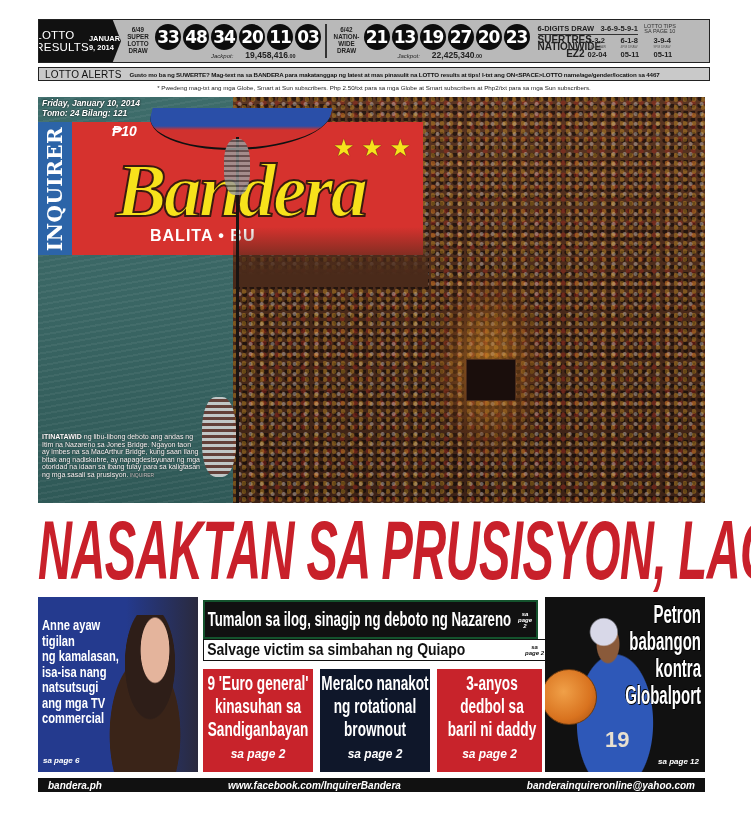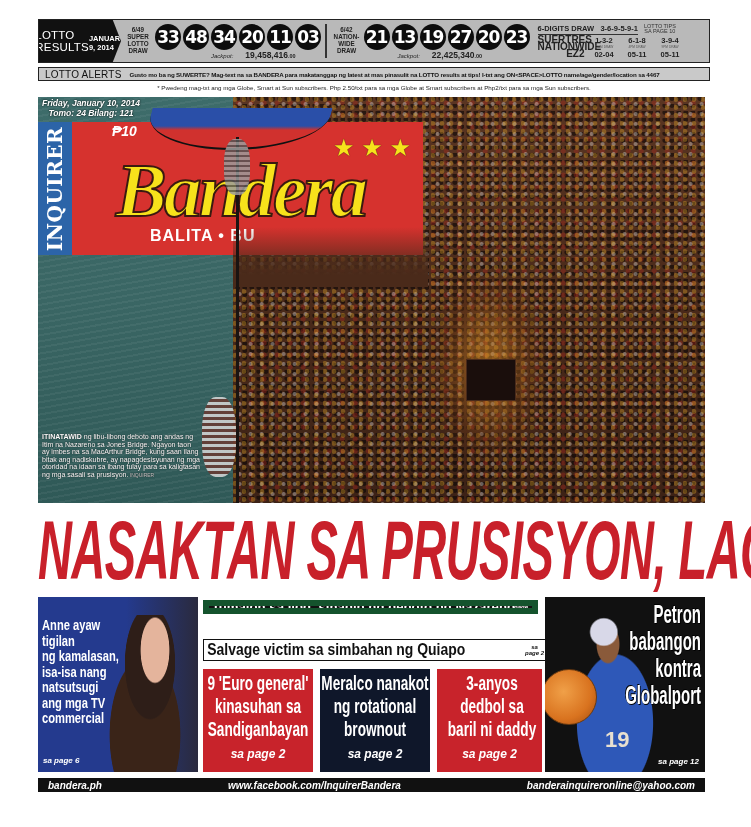--- a/index.html
+++ b/index.html
@@ -38,21 +38,21 @@
   .jackpot .amt { font-weight: bold; font-size: 8.5px; }
   .jackpot .amt small { font-size: 5.5px; }
   .vsep { width: 1.5px; height: 34px; background: #333; margin: 0 3px 0 4px; }
   .right-info {
     margin-left: 8px; font-size: 7.5px; font-weight: bold; color: #222; width: 150px;
   }
   .ri-row { display: flex; align-items: center; }
   .ri-digits { border-bottom: 1px solid #333; padding-bottom: 1px; }
   .ri-tips { font-weight: normal; font-size: 5.5px; line-height: 5.5px; margin-left: 6px; text-align: center; color: #333; }
   .ri-grid { display: grid; grid-template-columns: 50px 33px 33px 33px; margin-top: 1px; }
-  .ri-grid .c { text-align: center; }
+  .ri-grid .c { text-align: left; }
   .ri-grid .lab { text-align: right; padding-right: 3px; line-height: 7px; font-size: 10px; }
   .tiny { font-size: 3.2px; font-weight: normal; color: #555; }
 
   
   .alerts {
     position: absolute; left: 38px; top: 67px; width: 672px; height: 14px;
     background: #c9c9c9; border: 1px solid #222; display: flex; align-items: center; padding-left: 6px;
     white-space: nowrap; overflow: hidden;
   }
   .alerts .title { font-size: 10px; color: #111; margin-right: 8px; letter-spacing: 0.2px; }
@@ -94,21 +94,21 @@
   }
   .lamp-head {
     position: absolute; left: 186px; top: 42px; width: 26px; height: 56px; border-radius: 40%;
     background: repeating-linear-gradient(0deg, #9c9c9c 0 3px, #555 3px 5px);
     opacity: 0.85;
   }
   .lamp-head.low { top: 300px; left: 164px; width: 34px; height: 80px; background: repeating-linear-gradient(0deg, #d9d9d9 0 3px, #6a3a32 3px 6px); }
 
   .dateline {
     position: absolute; left: 4px; top: 2px; color: #fff; font-size: 8.5px;
-    font-style: italic; font-weight: bold; line-height: 9.5px; text-shadow: 0 0 2px #000; text-align: center;
+    font-style: italic; font-weight: bold; line-height: 9.5px; text-shadow: 0 0 2px #000;
   }
   
   .masthead {
     position: absolute; left: 0; top: 25px; width: 385px; height: 133px;
   }
   .inquirer-strip {
     position: absolute; left: 0; top: 0; width: 34px; height: 133px; background: #2c64a8;
     display: flex; align-items: center; justify-content: center;
   }
   .inquirer-strip span {
@@ -166,22 +166,22 @@
   }
   .anne-kicker { position: absolute; left: 4px; top: 2px; color: #fff; font-style: italic; font-size: 7.5px; line-height: 8.5px; font-family: "DejaVu Serif", serif; }
   .anne-head {
     position: absolute; left: 4px; top: 20px; color: #fff; font-weight: bold; font-size: 15.5px;
     line-height: 15.5px; transform: scaleX(0.72); transform-origin: left top; width: 130px;
   }
   .anne-head div { white-space: nowrap; }
   .anne-page { position: absolute; left: 5px; top: 159px; color: #fff; font-style: italic; font-weight: bold; font-size: 8px; }
 
   .strip {
-    position: absolute; left: 203px; height: 14px; display: flex; align-items: center; white-space: nowrap; overflow: hidden;
-    border: 6px solid #14532d;
+    position: absolute; left: 203px; height: 39px; display: flex; align-items: center; white-space: nowrap; overflow: hidden;
+    border: 2px solid #14532d;
   }
   .strip.s1 { top: 600px; width: 335px; background: #111; color: #fff; }
   .strip.s2 { top: 639px; width: 346px; height: 22px; background: #fff; color: #111; border: 1.5px solid #111; }
   .strip .txt { font-weight: bold; font-size: 20px; transform: scaleX(0.66); transform-origin: left center; padding-left: 4px; }
   .strip.s2 .txt { font-size: 17px; transform: scaleX(0.82); }
   .strip .pg { position: absolute; right: 4px; font-size: 6px; font-weight: bold; font-style: italic; line-height: 6px; text-align: center; }
 
   .box {
     position: absolute; top: 669px; width: 110px; height: 103px; color: #fff; text-align: center;
   }

